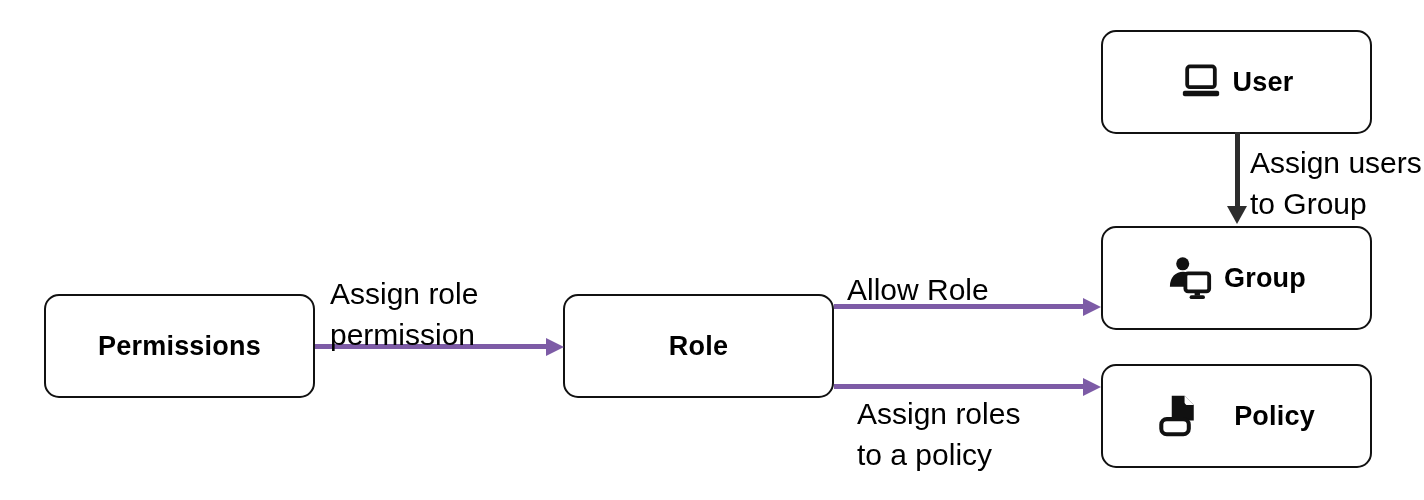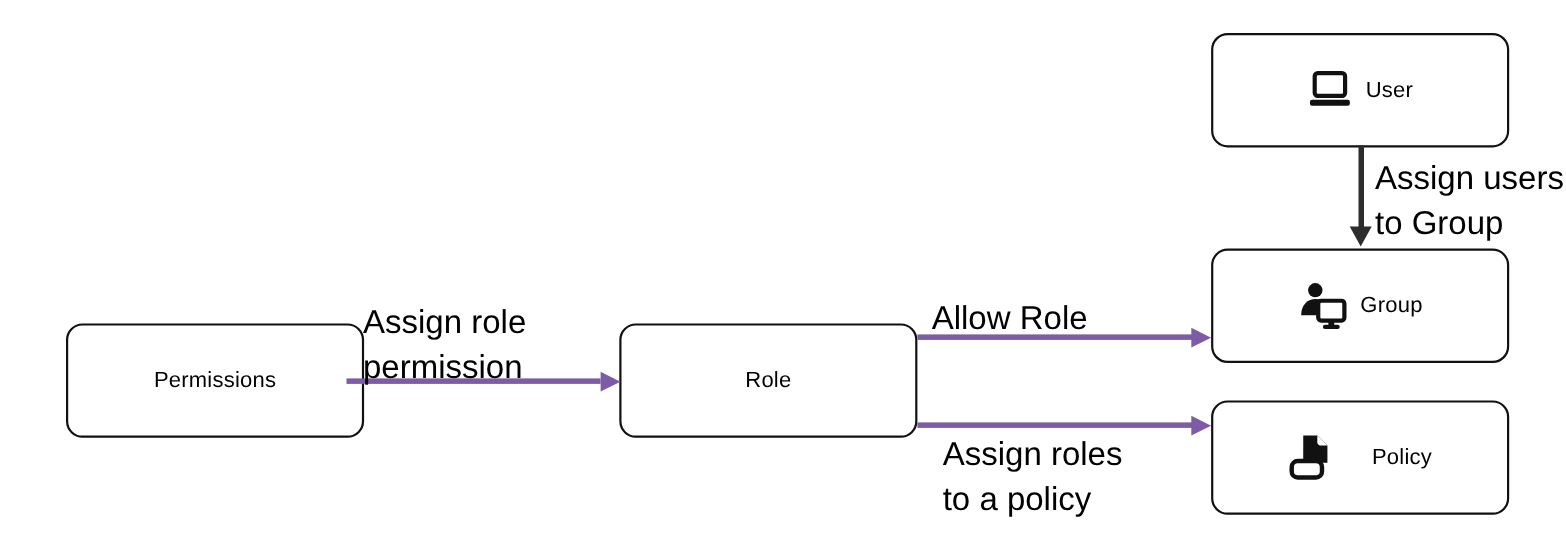--- a/index.html
+++ b/index.html
@@ -27,27 +27,27 @@
     height: 104px;
     background: var(--canvas-bg);
     border: 2px solid var(--node-border);
     border-radius: 15px;
     display: flex;
     align-items: center;
     justify-content: center;
     gap: 11px;
   }
   .node .label {
-    font-size: 20px;
-    font-weight: normal;
+    font-size: 27px;
+    font-weight: bold;
     letter-spacing: 0.2px;
   }
   .node .icon { display: flex; align-items: center; }
 
-  .node-permissions { left: 44px;  top: 294px; margin-left: 16px; }
+  .node-permissions { left: 44px;  top: 294px; }
   .node-role        { left: 563px; top: 294px; }
   .node-user        { left: 1101px; top: 30px;  }
   .node-group       { left: 1101px; top: 226px; }
   .node-policy      { left: 1101px; top: 364px; gap: 32px; }
 
   .shaft-h {
     position: absolute;
     height: 5px;
     background: var(--arrow-accent);
   }

